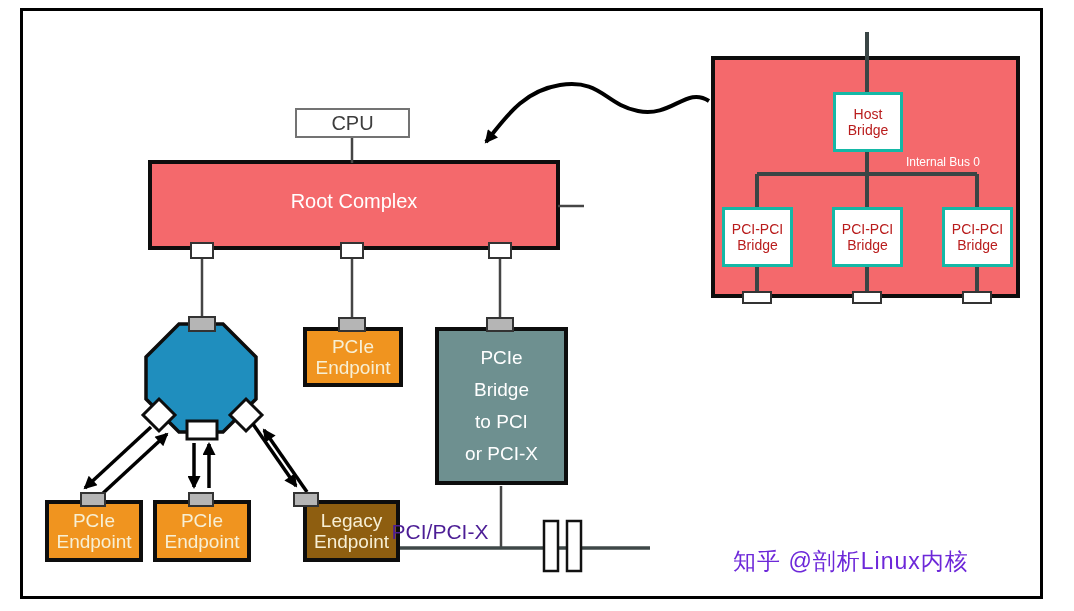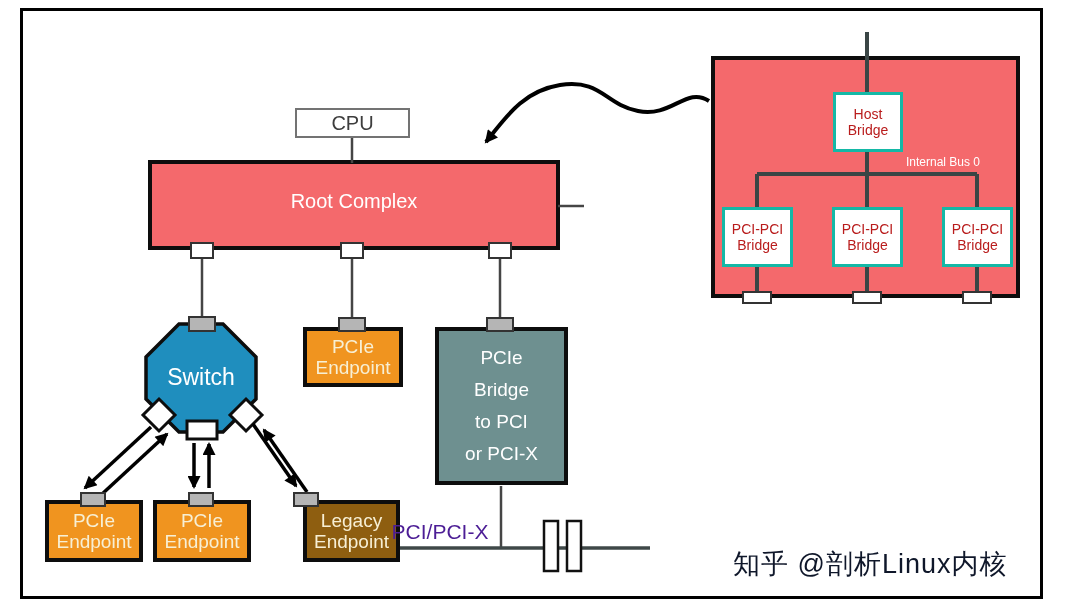--- a/index.html
+++ b/index.html
@@ -19,21 +19,21 @@
   .port.gray{background:#b5b5b5;}
   .port.white{background:#ffffff;}
   .rc-label{font-size:20px;}
   .lbl20{font-size:20px;}
   .lbl19{font-size:19px;line-height:21px;}
   .bridge-lines{font-size:19px;line-height:32px;}
   .small-bridge{background:#fff;border:3px solid #14b8a6;color:#b91c1c;font-size:14px;line-height:16px;z-index:3;}
   .switch-label{font-size:23px;color:#fff;z-index:3;display:flex;align-items:center;justify-content:center;}
   .internal-bus{font-size:12px;color:#fff;text-align:right;z-index:3;}
   .pci-bus-label{font-size:21px;color:#4c1d95;z-index:3;text-align:center;}
-  .watermark{font-size:27px;color:#0f172a;letter-spacing:1px;z-index:7;white-space:nowrap;}
+  .watermark{font-size:23px;color:#6d28d9;letter-spacing:1px;z-index:7;white-space:nowrap;}
 </style>
 </head>
 <body>
 
 <div id="stage">
 
   <div class="abs frame"></div>
 
   <div class="abs redbox" style="left:148px;top:160px;width:412px;height:90px;"></div>
   <div class="abs redbox" style="left:711px;top:56px;width:309px;height:242px;"></div>
@@ -88,23 +88,20 @@
 
   <div class="box thin lbl20" style="left:295px;top:108px;width:115px;height:30px;">
     <span>CPU</span>
   </div>
 
   <div class="box rc-label white-text" style="left:148px;top:160px;width:412px;height:82px;">
     <span>Root Complex</span>
   </div>
 
 
-  <div class="box switch-label" style="left:146px;top:362px;width:110px;height:30px;">
-    <span>Switch</span>
-  </div>
 
   <div class="box thick lbl19 cream" style="left:303px;top:327px;width:100px;height:60px;background:#F0941F;">
     <span>PCIe</span>
     <span>Endpoint</span>
   </div>
 
   <div class="box thick bridge-lines white-text" style="left:435px;top:327px;width:133px;height:158px;background:#6E9090;">
     <span>PCIe</span>
     <span>Bridge</span>
     <span>to PCI</span>

